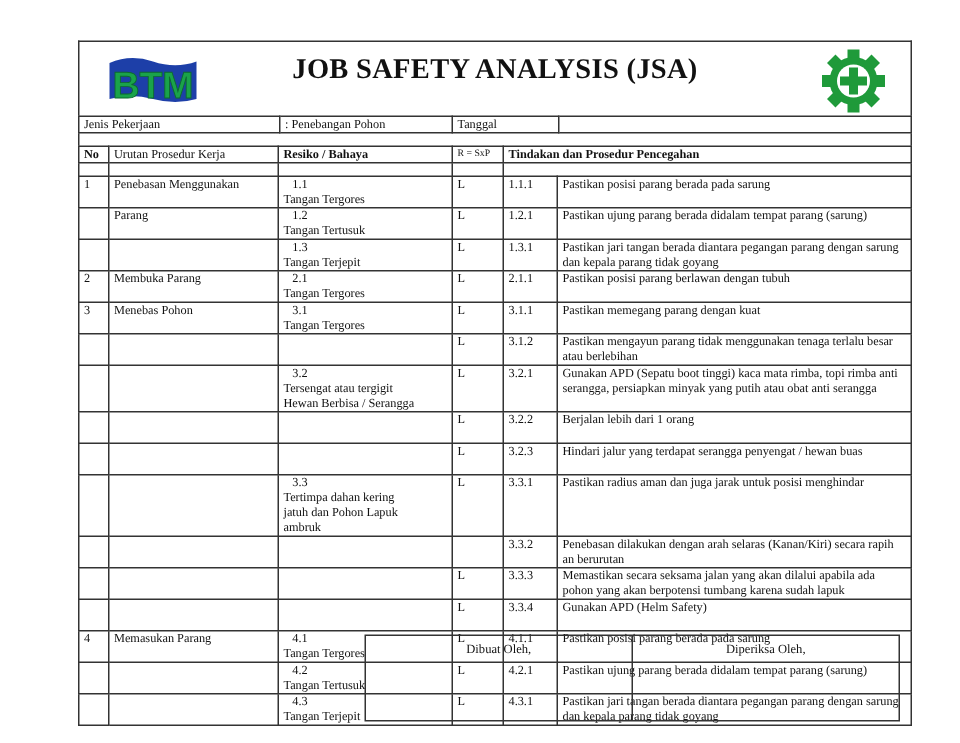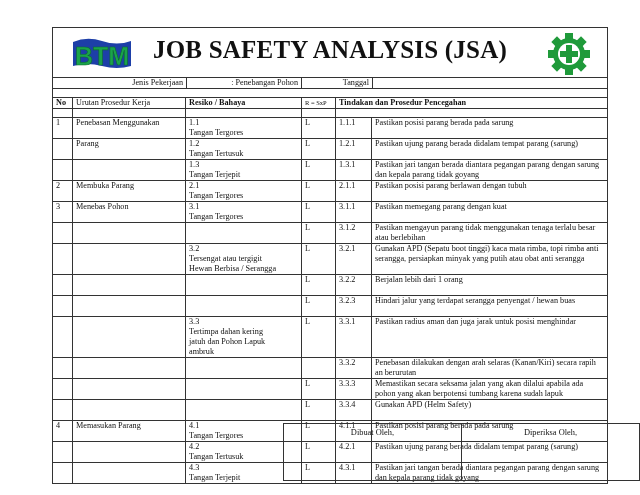--- a/index.html
+++ b/index.html
@@ -3,30 +3,30 @@
   <meta charset="utf-8">
   <style>
     html, body { margin: 0; padding: 0; background: #ffffff; }
     body { width: 640px; height: 495px; position: relative; overflow: hidden;
            font-family: "Liberation Serif", serif; color: #111; }
     .page { position: absolute; left: 52px; top: 27px; width: 556px; }
     .header { position: relative; height: 49px; border: 1px solid #333; border-bottom: none; }
     .logo-btm { position: absolute; left: 16px; top: 8px; width: 66px; height: 36px; }
     .logo-gear { position: absolute; right: 16px; top: 4px; width: 44px; height: 44px; }
     .title { position: absolute; left: 0; right: 0; top: 8px; text-align: center;
-             font-weight: bold; font-size: 25px; letter-spacing: 0.2px; }
+             font-weight: bold; font-size: 19px; letter-spacing: 0.2px; }
     table { border-collapse: collapse; width: 556px; table-layout: fixed; }
     td { border: 1px solid #333; font-size: 8.2px; line-height: 10px; padding: 0 3px;
          vertical-align: top; }
-    .info td { height: 10px; text-align: right; }
+    .info td { height: 10px; }
     .gap { height: 8px; border-left: 1px solid #333; border-right: 1px solid #333; }
     .c { text-align: left; font-weight: bold; }
-    .sub { display: inline-block; width: 22px; }
+    .sub { display: inline-block; width: 22px; text-align: center; }
     .riskt { display: inline-block; vertical-align: top; width: 90px; }
-    .sign { position: absolute; left: 243px; top: 423px; width: 355px; height: 56px; border: 1px solid #333; display: flex; margin-left: 40px; }
+    .sign { position: absolute; left: 243px; top: 423px; width: 355px; height: 56px; border: 1px solid #333; display: flex; }
     .sign div { flex: 1; text-align: center; font-size: 8.4px; padding-top: 4px; }
     .sign div + div { border-left: 1px solid #333; }
   </style>
 </head>
 <body>
 
 <div class="page">
   <div class="header">
     <svg class="logo-btm" viewBox="0 0 66 36">
       <path d="M4 6 Q18 0 33 5 T62 5 L62 30 Q48 34 33 30 T4 30 Z" fill="#1d3fa8"></path>

